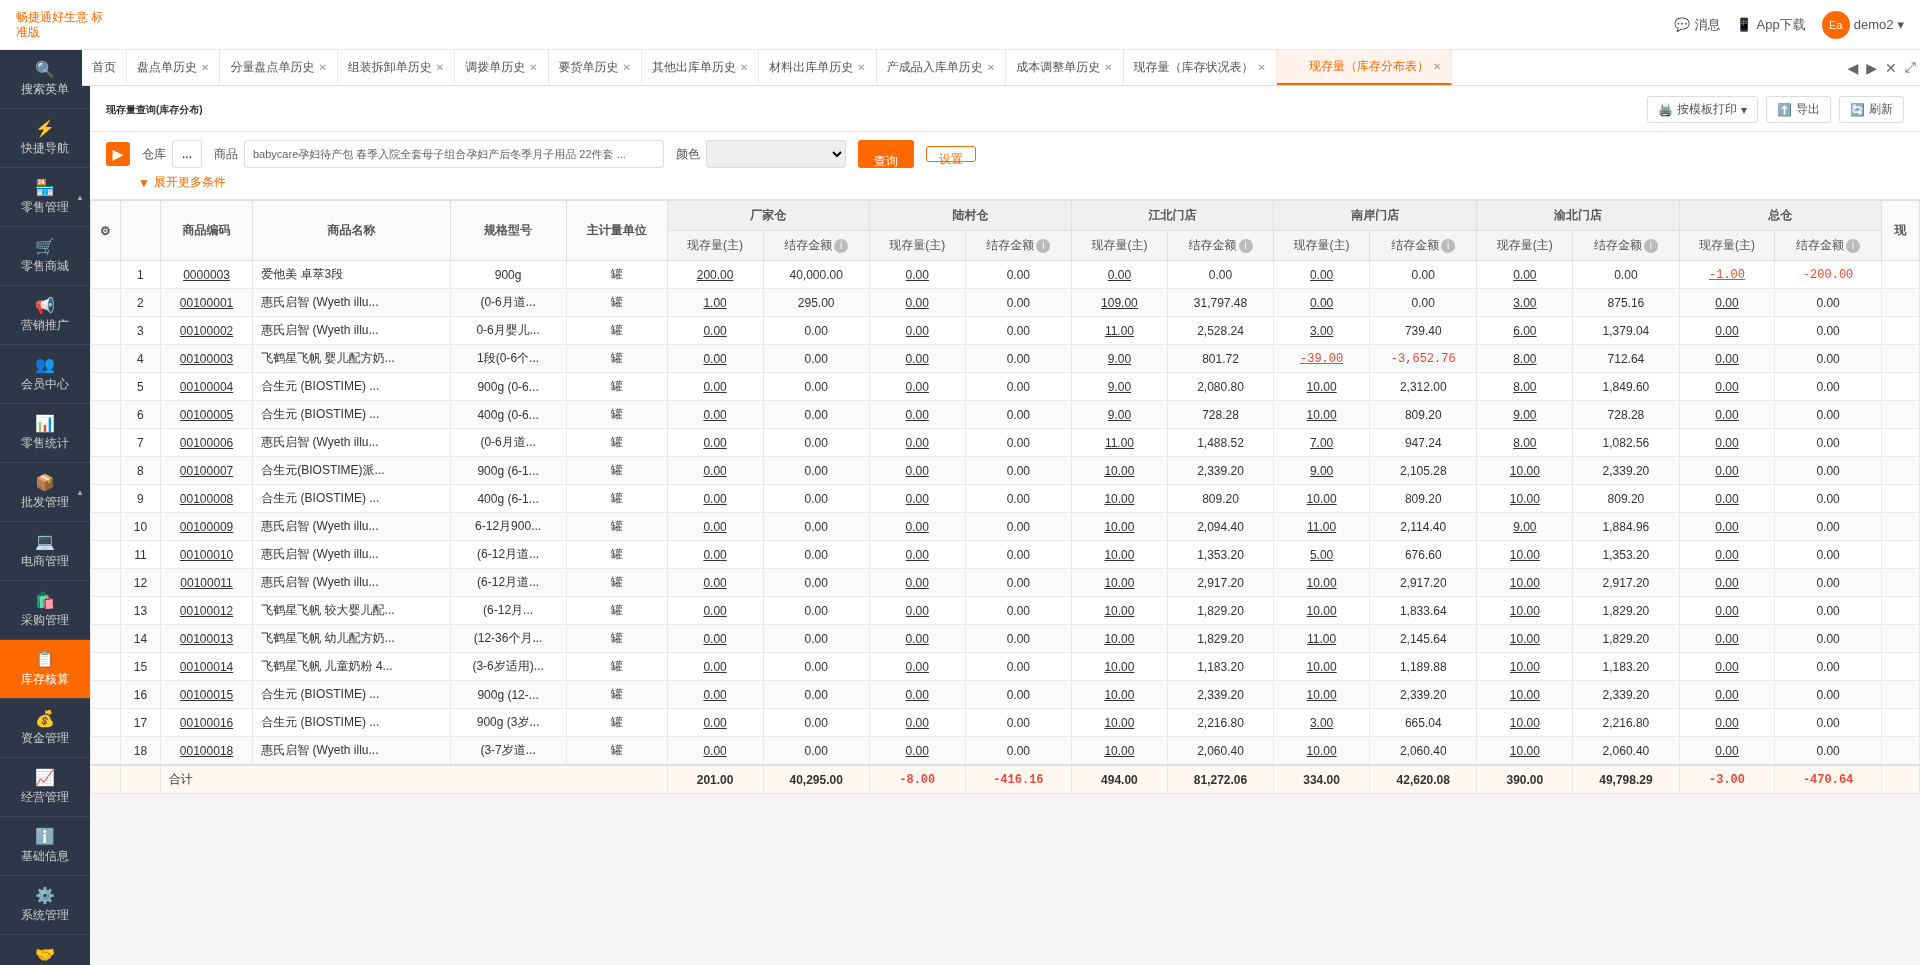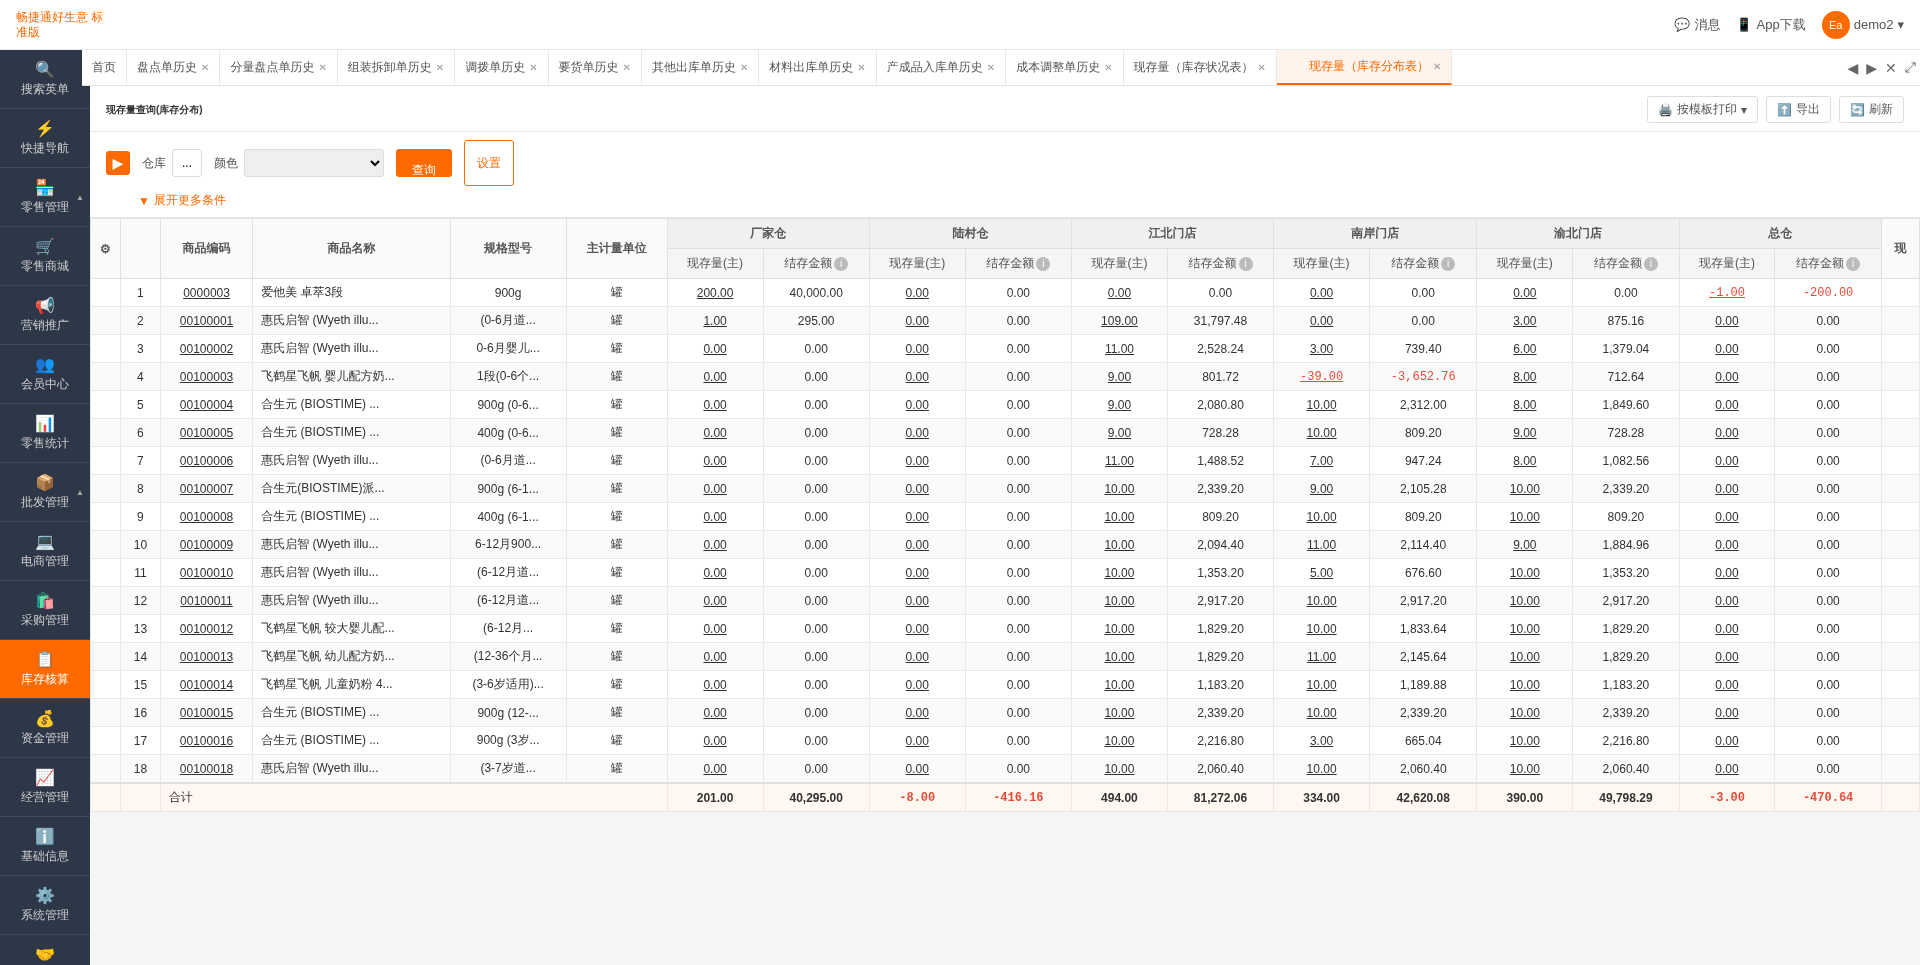--- a/index.html
+++ b/index.html
@@ -226,21 +226,21 @@
       height: 28px;
     }
     .btn-setting {
       background: #fff;
       color: #ff6a00;
       border: 1px solid #ff6a00;
       border-radius: 3px;
       padding: 4px 12px;
       cursor: pointer;
       font-size: 12px;
-      height: 46px;
+      height: 16px;
     }
     .expand-btn {
       display: flex; align-items: center; gap: 4px;
       color: #ff6a00;
       cursor: pointer;
       font-size: 12px;
     }
 
     
     .table-container {
@@ -493,20 +493,24 @@
       </div>
     </div>
   </div>
 
   <div class="filter-area">
     <div class="filter-row">
       <div class="filter-toggle">▶</div>
       <div class="filter-field">
         <span class="filter-label">仓库</span>
         <input class="filter-input filter-input-dots" type="text" value="..." style="">
+      </div>
+      <div class="filter-field">
+        <span class="filter-label">商品</span>
+        <input class="filter-input filter-input-long" type="text" value="babycare孕妇待产包 春季入院全套母子组合孕妇产后冬季月子用品 22件套 ..." style="">
       </div>
       <div class="filter-field">
         <span class="filter-label">颜色</span>
         <select class="color-select">
           <option value=""></option>
         </select>
       </div>
       <button class="btn-search">查询</button>
       <button class="btn-setting">设置</button>
     </div>

